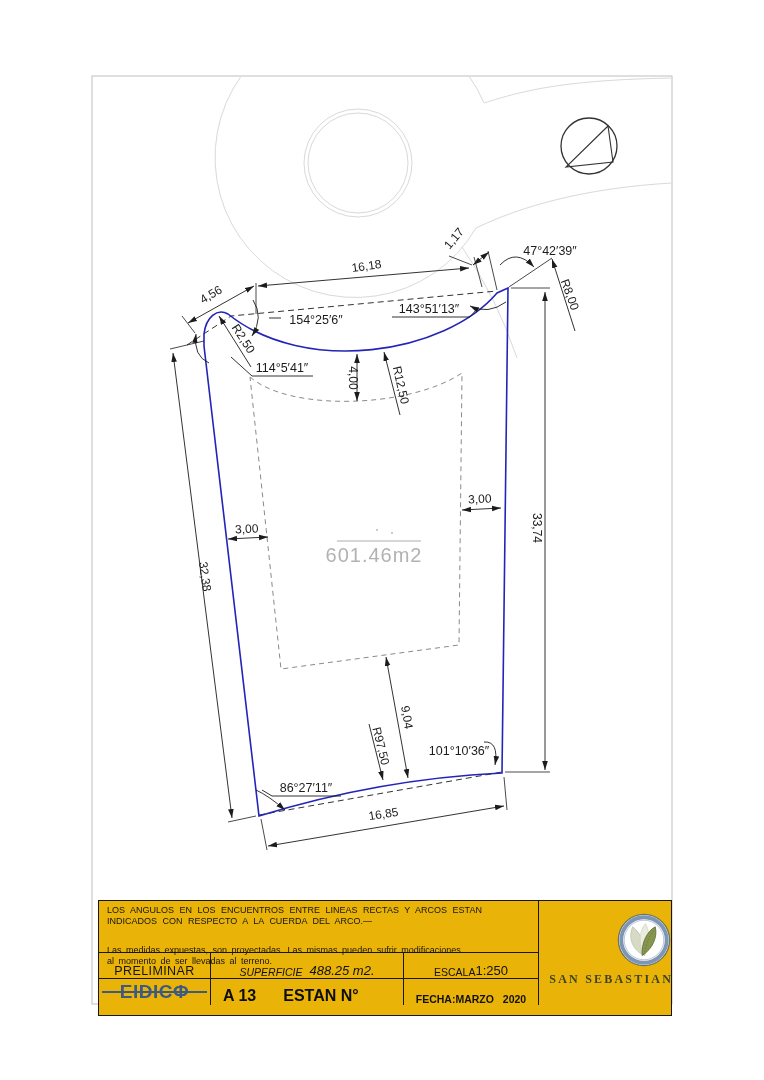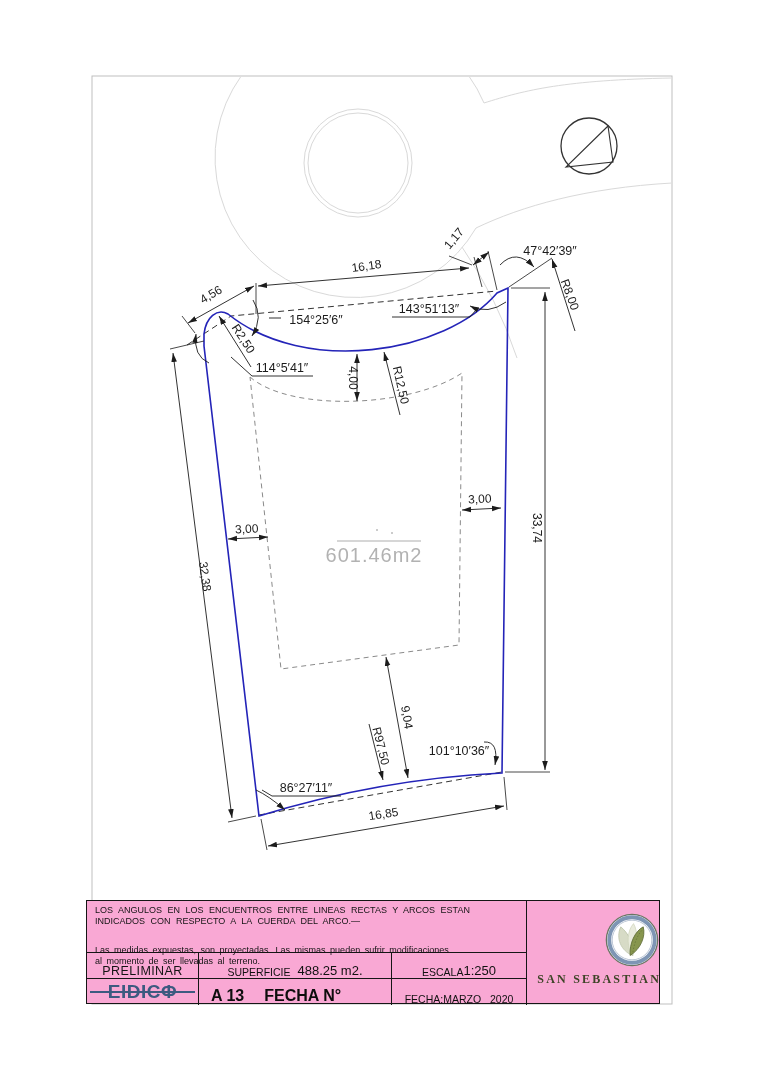--- a/index.html
+++ b/index.html
@@ -4,36 +4,36 @@
 <style>
   html,body{margin:0;padding:0;background:#fff;}
   .page{position:relative;width:764px;height:1080px;background:#ffffff;overflow:hidden;
         font-family:"Liberation Sans",sans-serif;}
   svg text{font-family:"Liberation Sans",sans-serif;}
   .dimtxt{font-size:12px;fill:#1c1c1c;}
   .angtxt{font-size:12.5px;fill:#1c1c1c;}
   .areatxt{font-size:20px;fill:#b2b2b2;letter-spacing:1px;}
 
   
-  .tb{position:absolute;left:86px;top:900px;width:574px;height:104px;
-      border:1.4px solid #161616;box-sizing:border-box;background:#f9a8d4;}
+  .tb{position:absolute;left:98px;top:900px;width:574px;height:116px;
+      border:1.4px solid #161616;box-sizing:border-box;background:#eab308;}
   .tb .cell{position:absolute;box-sizing:border-box;border-color:#161616;display:flex;
             align-items:flex-end;justify-content:center;color:#111;}
   .tb-notes{left:0;top:0;width:440px;height:52px;border-right:1.4px solid #161616;
             border-bottom:1.4px solid #161616;flex-direction:column;align-items:flex-start !important;
             justify-content:flex-start !important;padding:4px 8px;}
   .note1{font-size:9px;line-height:11px;white-space:pre-line;word-spacing:3px;color:#141414;}
   .note2{font-size:9px;line-height:11px;white-space:pre-line;word-spacing:2px;color:#141414;margin-top:18px;}
   .r1c1{left:0;top:52px;width:112px;height:26px;border-right:1.4px solid #161616;border-bottom:1.4px solid #161616;}
-  .r1c2{left:112px;top:52px;width:193px;height:26px;border-right:1.4px solid #161616;border-bottom:1.4px solid #161616;gap:7px;}
+  .r1c2{left:112px;top:52px;width:193px;height:26px;border-right:1.4px solid #161616;border-bottom:1.4px solid #161616;gap:7px;font-style:italic;}
   .r1c3{left:305px;top:52px;width:135px;height:26px;border-right:1.4px solid #161616;border-bottom:1.4px solid #161616;}
   .r2c1{left:0;top:78px;width:112px;height:26px;border-right:1.4px solid #161616;}
   .r2c2{left:112px;top:78px;width:193px;height:26px;border-right:1.4px solid #161616;
-        justify-content:flex-start !important;padding-left:12px;gap:20px;}
-  .r2c3{left:305px;top:78px;width:135px;height:26px;border-right:1.4px solid #161616;gap:0;}
+        justify-content:flex-start !important;padding-left:12px;gap:27px;}
+  .r2c3{left:305px;top:78px;width:135px;height:26px;border-right:1.4px solid #161616;gap:0;font-weight:bold;}
   .preliminar{font-size:12.5px;letter-spacing:.4px;color:#141414;}
   .sup-label{font-size:10.5px;}
   .sup-value{font-size:13px;}
   .esc-label,.fecha-label,.fecha-value{font-size:10.5px;}
   .esc-value{font-size:13px;}
   .fecha-value{word-spacing:6px;}
   .lot-code,.lot-label{font-size:16px;font-weight:bold;color:#0d0d0d;}
   .eidico{position:relative;width:100%;height:100%;display:flex;align-items:center;justify-content:center;}
   .eidico-text{font-size:19px;font-weight:bold;color:#3d5a80;letter-spacing:.5px;z-index:2;}
   .eidico-strike{position:absolute;left:3px;right:3px;top:12px;height:1.6px;background:#3d5a80;z-index:3;}
@@ -189,21 +189,21 @@
   </div>
 
   <div class="cell r2c1">
     <div class="eidico">
       <span class="eidico-text">EIDICΦ</span>
       <span class="eidico-strike"></span>
     </div>
   </div>
   <div class="cell r2c2">
     <span class="lot-code">A 13</span>
-    <span class="lot-label">FECHA N°</span>
+    <span class="lot-label">ESTAN N°</span>
   </div>
   <div class="cell r2c3">
     <span class="fecha-label">FECHA:</span>
     <span class="fecha-value">MARZO 2020</span>
   </div>
 
   <div class="cell tb-brand">
     <svg width="58" height="58" viewBox="-30 -30 60 60">
       <circle cx="0" cy="0" r="26.5" fill="#ffffff" stroke="#6a7563" stroke-width="1.4"></circle>
       <circle cx="0" cy="0" r="23.5" fill="#ffffff" stroke="#7e95b4" stroke-width="4"></circle>

